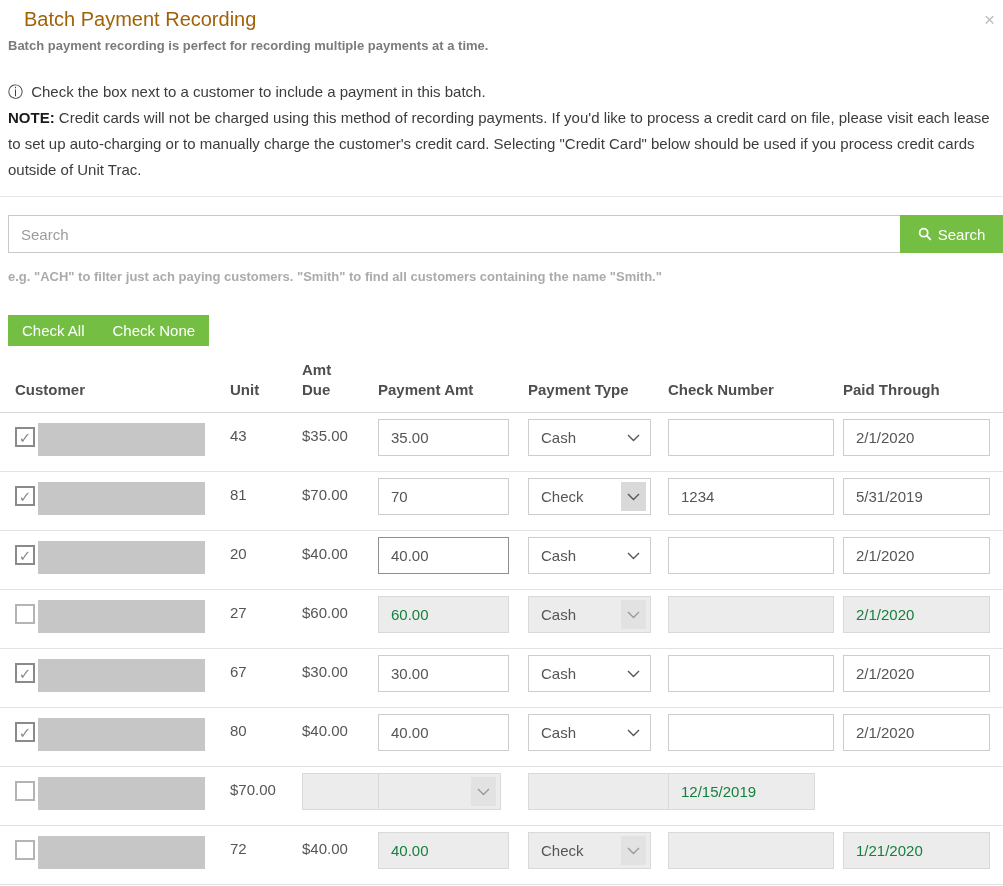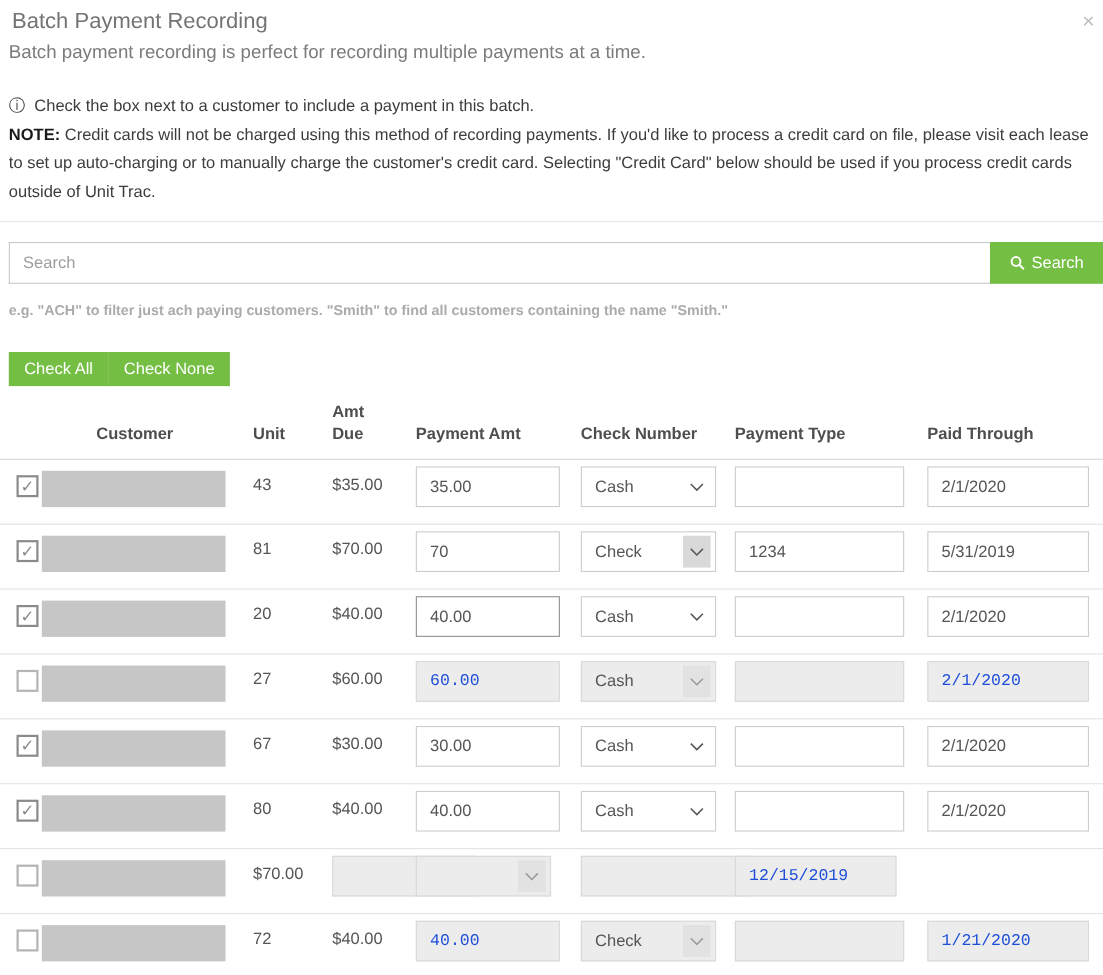--- a/index.html
+++ b/index.html
@@ -16,25 +16,25 @@
     width:1003px;height:886px;overflow:hidden;background:#fff;
     font-family:"Liberation Sans","DejaVu Sans",sans-serif;
     color:var(--text);
   }
   .modal{position:relative;width:1003px;height:886px;}
   .close{
     position:absolute;top:2px;right:8px;font-size:19px;color:#bcbcbc;
     cursor:pointer;line-height:1;
   }
   .title{
-    font-size:20px;font-weight:400;color:#737373;
-    margin:8px 0 0 3px;padding-left:8px;
+    font-size:20px;font-weight:400;color:#a16207;
+    margin:8px 0 0 16px;padding-left:8px;
   }
   .subtitle{
-    font-size:17px;color:#7b7b7b;margin:7px 12px 0 0;padding-left:8px;
+    font-size:13px;color:#7b7b7b;margin:7px 12px 0 0;padding-left:8px;font-weight:bold;
   }
   .info-line{
     font-size:15px;color:#3c3c3c;margin:26px 0 0 0;padding-left:8px;line-height:26px;
   }
   .info-icon{font-style:normal;color:#3c3c3c;margin-right:4px;}
   .note{
     font-size:15px;color:#3c3c3c;margin:0;padding:0 10px 0 8px;line-height:26px;
   }
   .note b{color:#1a1a1a;}
   .divider{
@@ -65,21 +65,21 @@
   .tgrid{
     display:grid;
     grid-template-columns:23px 192px 72px 76px 150px 140px 175px 160px;
     padding-left:15px;
   }
   .thead{
     align-items:end;height:53px;border-bottom:1px solid #d8d8d8;
     font-size:15px;font-weight:bold;color:#4e4e4e;
   }
   .thead .hcell{padding-bottom:14px;line-height:20px;}
-  .thead .hcell.customer{grid-column:1 / span 2;text-align:center;}
+  .thead .hcell.customer{grid-column:1 / span 2;}
   .thead .hcell.amtdue span{display:inline-block;max-width:45px;}
   .trow{height:59px;border-bottom:1px solid var(--row-line);}
   .cb{
     width:20px;height:20px;margin-top:14px;background:#fff;
     border:2px solid #b4b4b4;display:flex;align-items:center;justify-content:center;
     cursor:pointer;
   }
   .cb.checked{border-color:#8a8a8a;}
   .cb .mark{
     font-size:15px;font-weight:bold;color:#8a8a8a;line-height:1;display:none;
@@ -87,24 +87,24 @@
   .cb.checked .mark{display:block;}
   .redacted{
     width:167px;height:33px;margin-top:10px;background:#c6c6c6;
   }
   .cell-text{padding-top:14px;font-size:15px;color:#555;}
   .field{
     margin-top:6px;height:37px;border:1px solid var(--border);background:#fff;
     font-size:15px;color:#555;padding:0 0 0 12px;font-family:inherit;outline:none;
   }
   input.field{width:131px;}
-  input.field.check-num{width:154px;}
+  input.field.check-num{width:166px;}
   input.field.paid{width:147px;}
   input.field.focused{border-color:#8f8f8f;}
-  input.field:disabled{background:var(--disabled-bg);border-color:var(--disabled-border);color:#1d4ed8;font-family:Liberation Mono, monospace;}
+  input.field:disabled{background:var(--disabled-bg);border-color:var(--disabled-border);color:#15803d;}
   .select{
     position:relative;width:123px;display:flex;align-items:center;cursor:pointer;
   }
   .select .sel-label{line-height:35px;}
   .caret-wrap{
     position:absolute;right:4px;top:3px;bottom:3px;width:25px;
     display:flex;align-items:center;justify-content:center;color:#555;
   }
   .select.caret-gray .caret-wrap{background:#d9d9d9;}
   .select.disabled{background:var(--disabled-bg);border-color:var(--disabled-border);cursor:default;}
@@ -144,22 +144,22 @@
     <button>Check All</button>
     <button>Check None</button>
   </div>
 
   <div class="table">
     <div class="tgrid thead" id="thead">
         <div class="hcell customer"><span>Customer</span></div>
         <div class="hcell unit"><span>Unit</span></div>
         <div class="hcell amtdue"><span>Amt Due</span></div>
         <div class="hcell payamt"><span>Payment Amt</span></div>
+        <div class="hcell paytype"><span>Payment Type</span></div>
         <div class="hcell checknum"><span>Check Number</span></div>
-        <div class="hcell paytype"><span>Payment Type</span></div>
         <div class="hcell paidthrough"><span>Paid Through</span></div>
       </div>
     <div id="tbody">
         <div class="tgrid trow">
           <div>
             <div class="cb checked">
               <span class="mark">✓</span>
             </div>
           </div>
           <div>

